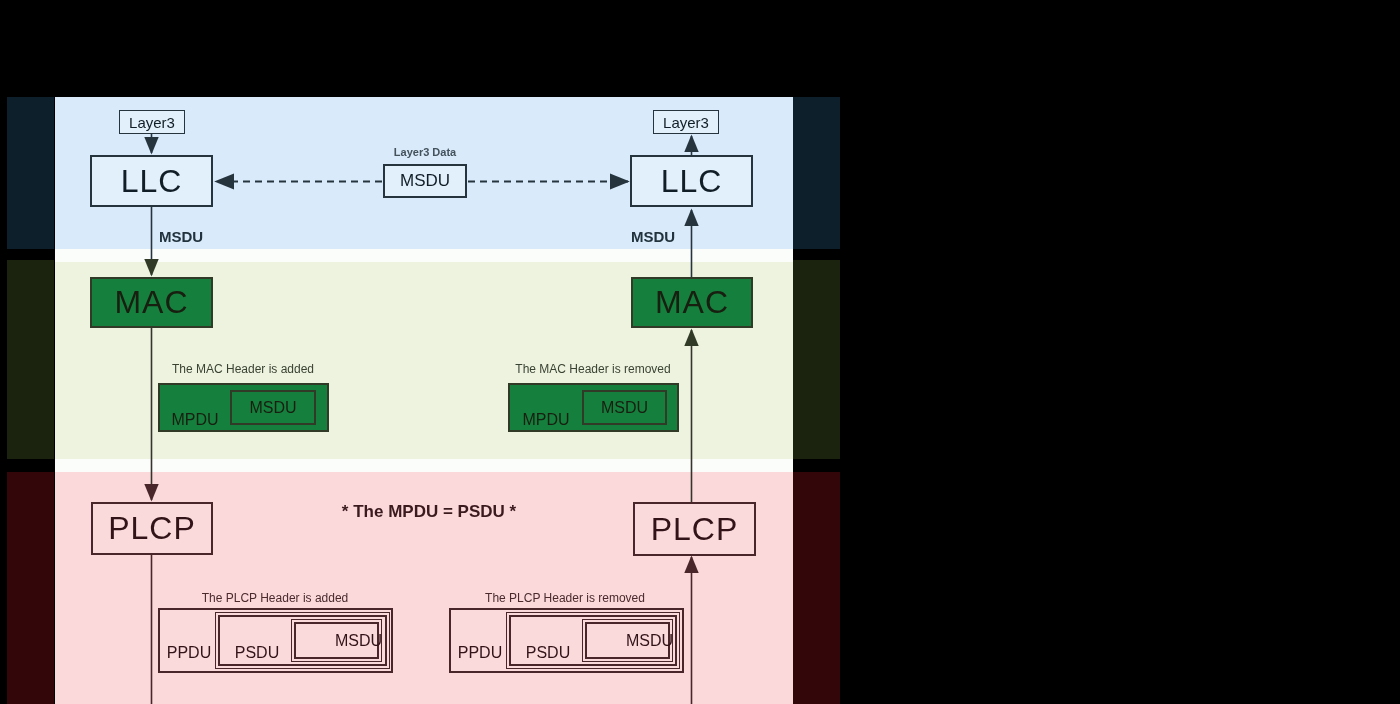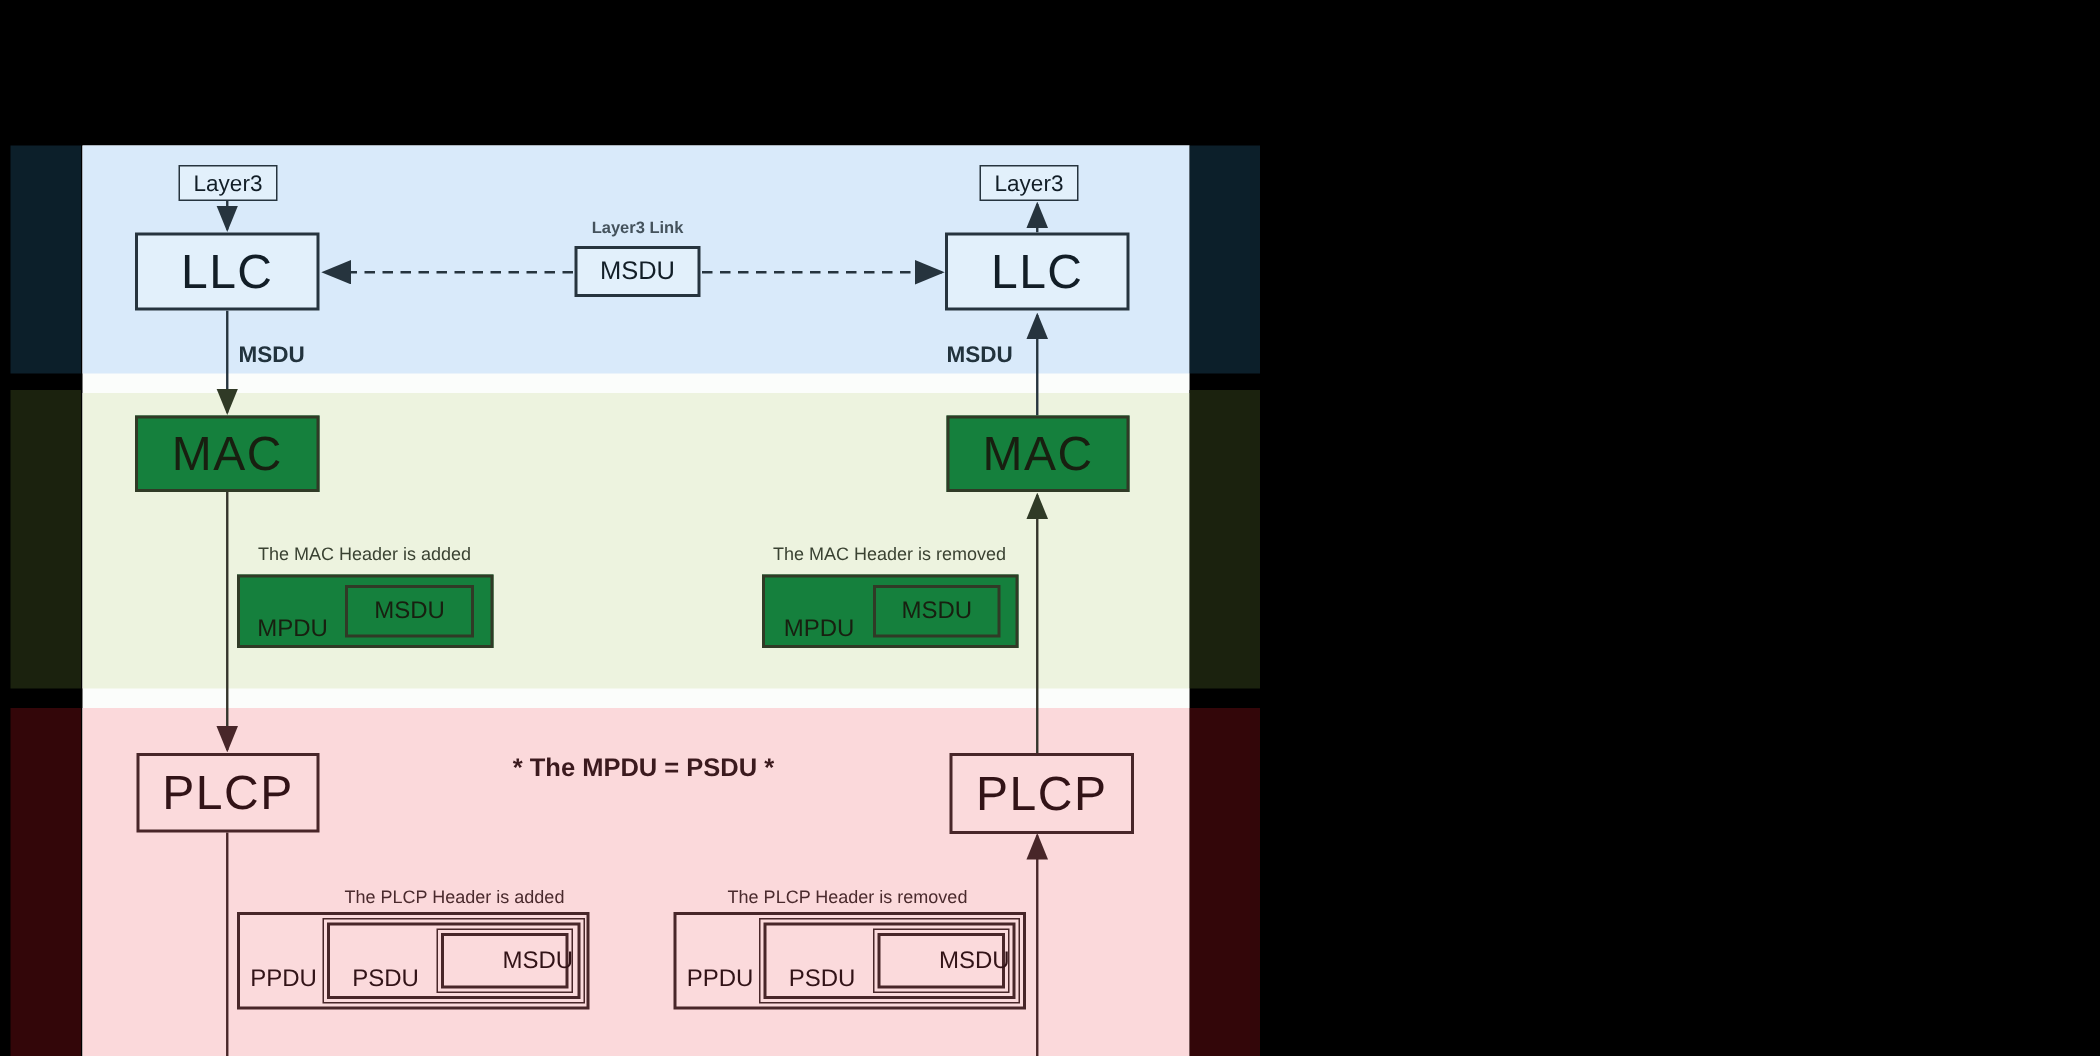--- a/index.html
+++ b/index.html
@@ -89,21 +89,21 @@
     <line x1="382" y1="181.5" x2="216" y2="181.5" stroke="#26343e" stroke-width="1.8" stroke-dasharray="7 5" marker-end="url(#ah-blue)"></line>
     <line x1="468" y1="181.5" x2="628" y2="181.5" stroke="#26343e" stroke-width="1.8" stroke-dasharray="7 5" marker-end="url(#ah-blue)"></line>
   </svg>
 
   <div class="box b-blue small-box thin" style="left:119px;top:110px;width:66px;height:24px;">
     <span>Layer3</span>
   </div>
   <div class="box b-blue big" style="left:90px;top:155px;width:123px;height:52px;">
     <span>LLC</span>
   </div>
-  <div class="abs note l3data" style="left:425px;top:146px;">Layer3 Link</div>
+  <div class="abs note l3data" style="left:425px;top:146px;">Layer3 Data</div>
   <div class="box b-blue" style="left:383px;top:164px;width:84px;height:34px;font-size:17px;">
     <span>MSDU</span>
   </div>
 
   <div class="box b-blue small-box thin" style="left:653px;top:110px;width:66px;height:24px;">
     <span>Layer3</span>
   </div>
   <div class="box b-blue big" style="left:630px;top:155px;width:123px;height:52px;">
     <span>LLC</span>
   </div>
@@ -132,21 +132,21 @@
     </div>
   </div>
 
   <div class="box b-pink big" style="left:91px;top:502px;width:122px;height:53px;">
     <span>PLCP</span>
   </div>
   <div class="box b-pink big" style="left:633px;top:502px;width:123px;height:54px;">
     <span>PLCP</span>
   </div>
   <div class="abs note equiv" style="left:429px;top:502px;">* The MPDU = PSDU *</div>
-  <div class="abs note n-pink" style="left:275px;top:591px;margin-left:28px;">The PLCP Header is added</div>
+  <div class="abs note n-pink" style="left:275px;top:591px;">The PLCP Header is added</div>
   <div class="abs note n-pink" style="left:565px;top:591px;">The PLCP Header is removed</div>
 
   <div class="box b-pink unit" style="left:158px;top:608px;width:235px;height:65px;justify-content:flex-start;">
     <span class="side-label" style="left:0;width:58px;">PPDU</span>
     <div class="box b-pink unit dbl-pink" style="left:58px;top:5px;width:169px;height:51px;justify-content:flex-start;">
       <span class="side-label" style="left:0;width:74px;">PSDU</span>
       <div class="box b-pink unit dbl-pink" style="left:74px;top:5px;width:85px;height:37px;">
         <span>MSDU</span>
       </div>
     </div>

